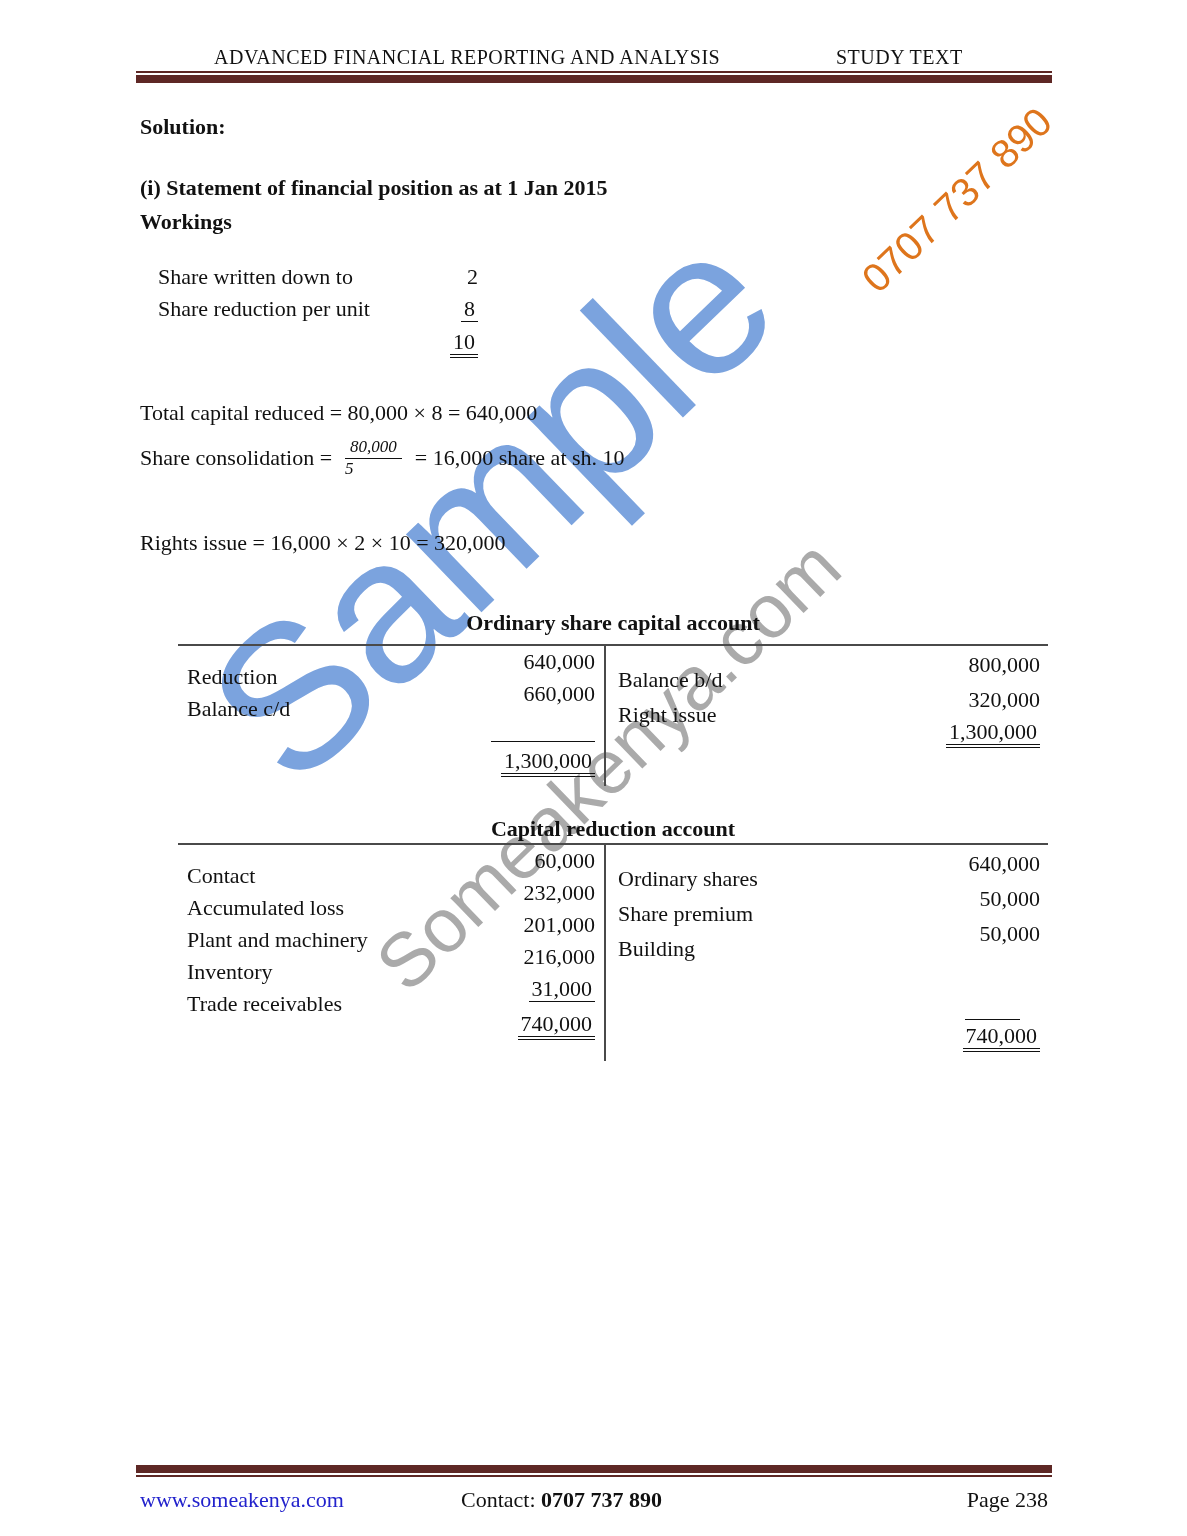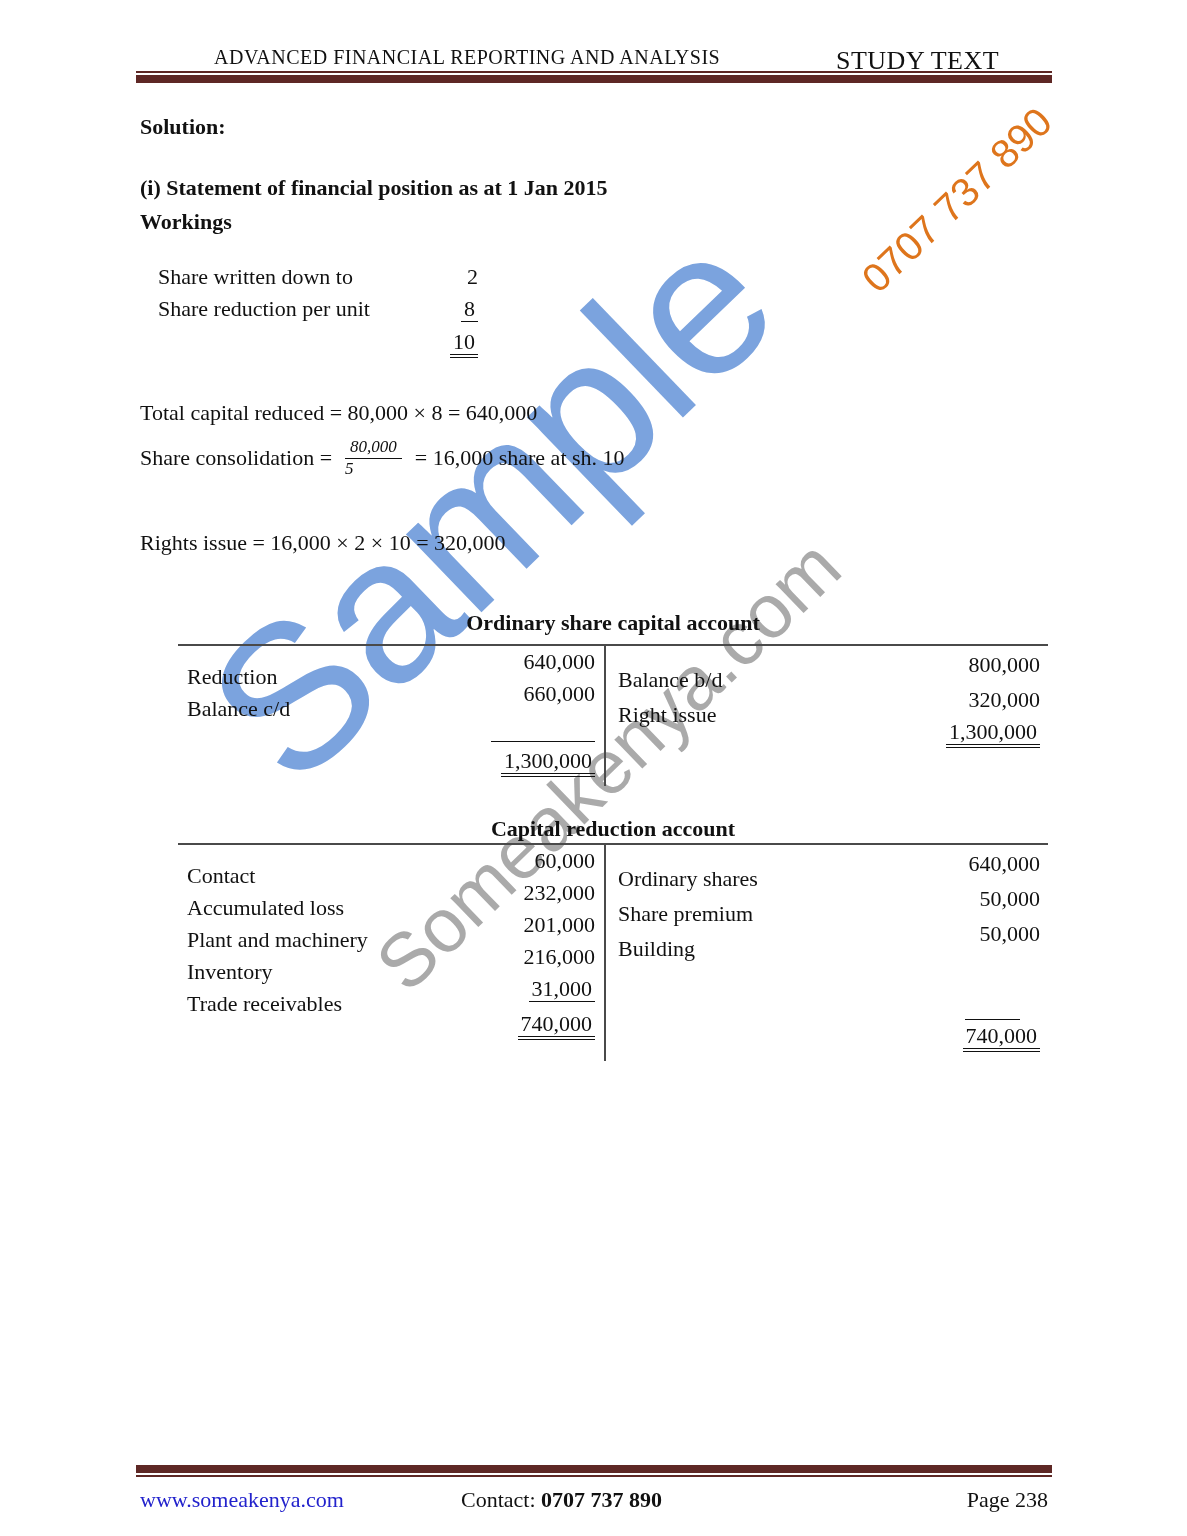--- a/index.html
+++ b/index.html
@@ -11,21 +11,21 @@
   .abs{position:absolute;}
   
   .wm{position:absolute;white-space:nowrap;font-family:"Liberation Sans",sans-serif;
       transform:translate(-50%,-50%) rotate(-44deg);z-index:0;}
   .wm-sample{left:490px;top:505px;font-size:205px;color:#7ba3de;letter-spacing:-2px;}
   .wm-site{left:608px;top:765px;font-size:76px;color:#9c9c9c;opacity:.85;}
   .wm-phone{left:957px;top:200px;font-size:40px;color:#de751c;}
   .content{position:absolute;inset:0;z-index:1;}
   
   .hdr-left{left:214px;top:46px;font-size:20px;letter-spacing:.5px;}
-  .hdr-right{left:836px;top:46px;font-size:26px;letter-spacing:.5px;}
+  .hdr-right{left:836px;top:46px;font-size:20px;letter-spacing:.5px;}
   .rule{left:136px;width:916px;}
   .rule .thin{height:2px;background:#5e2825;}
   .rule .gap{height:2px;background:#ffffff;}
   .rule .thick{height:8px;background:#5e2825;}
   .hdr-rule{top:71px;}
   .ftr-rule{top:1465px;}
   
   .h-bold{font-weight:bold;font-size:22px;}
   .btxt{font-size:22px;}
   .wrow{position:absolute;left:158px;width:320px;height:32px;font-size:22px;display:flex;}

